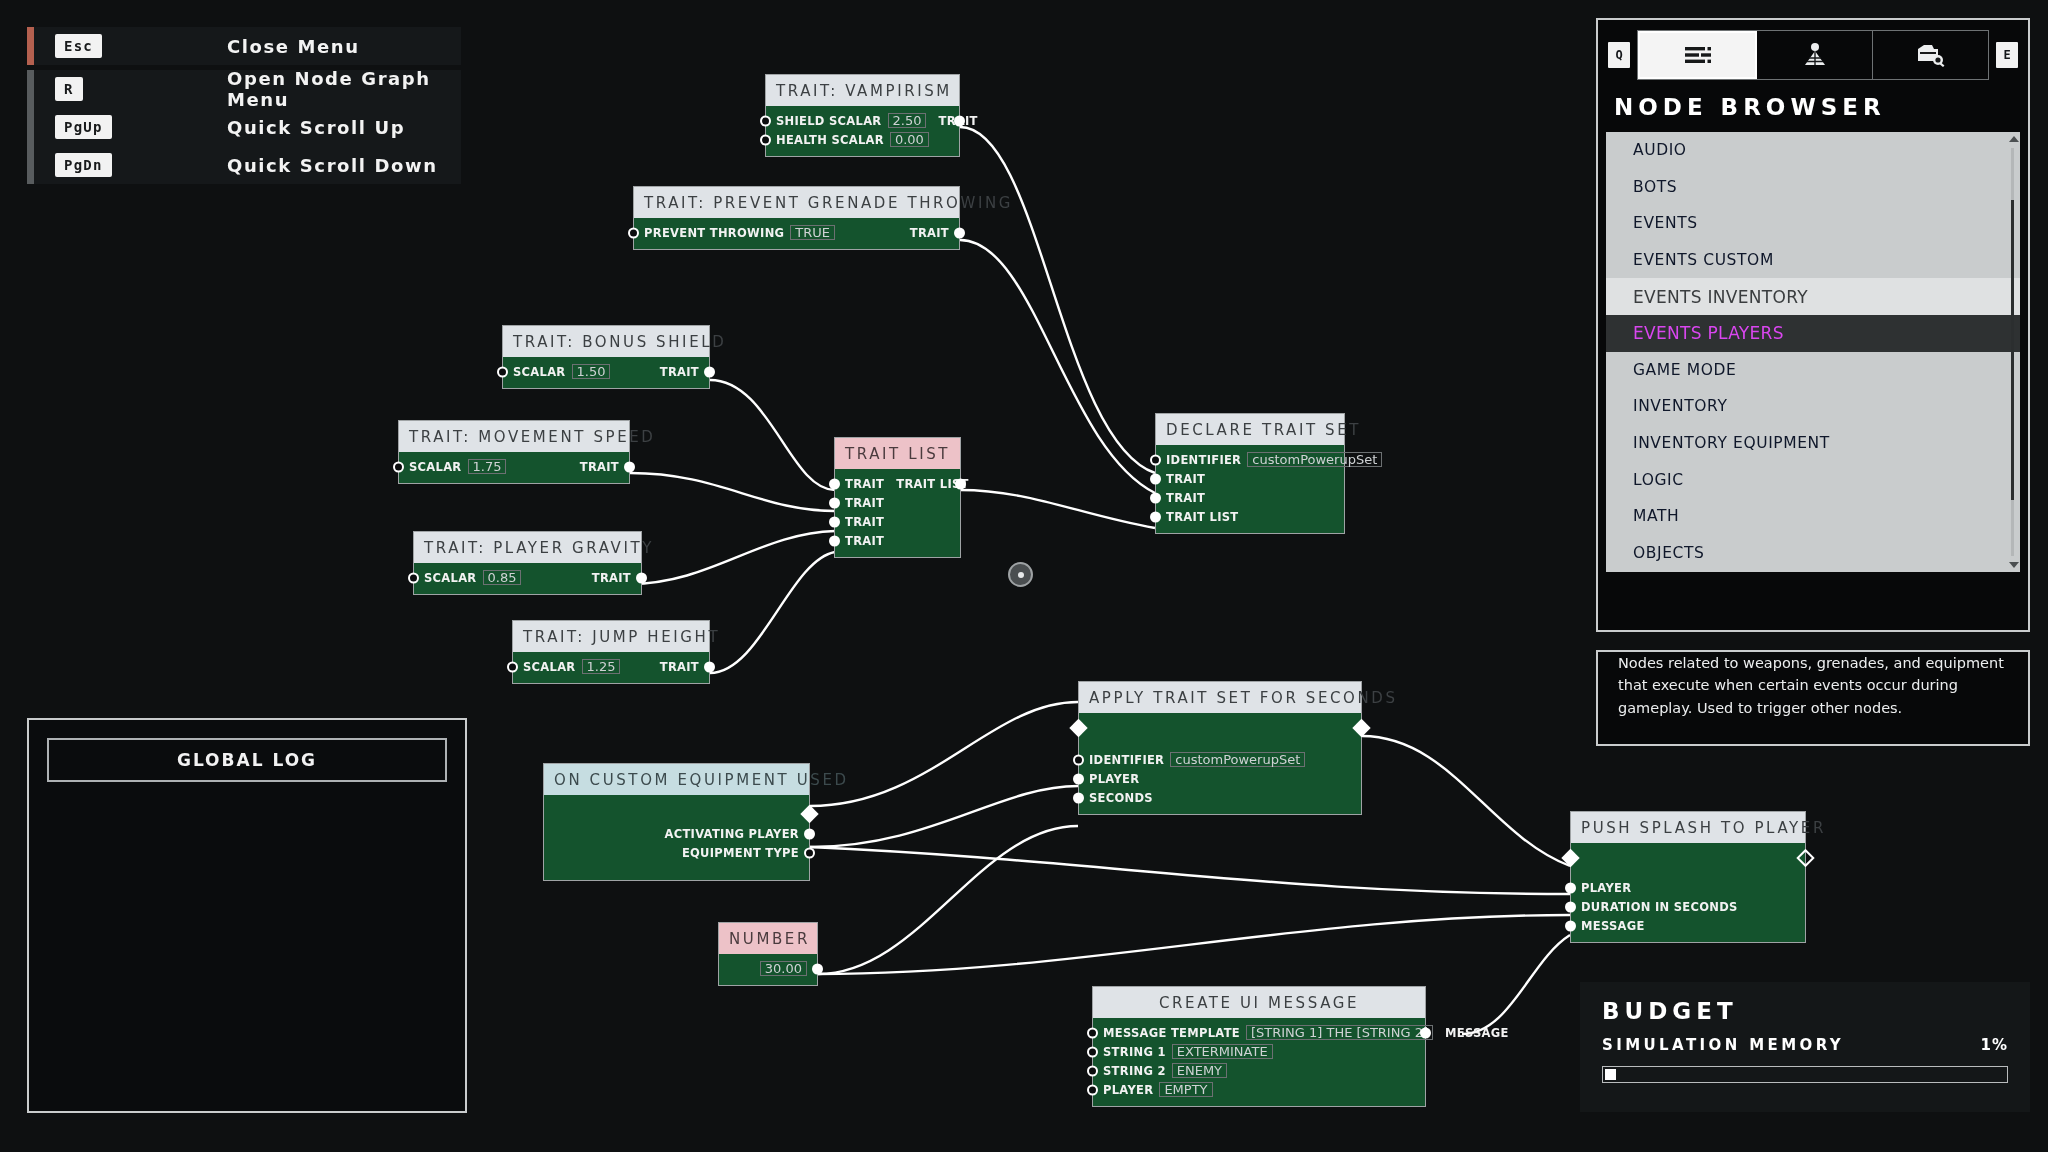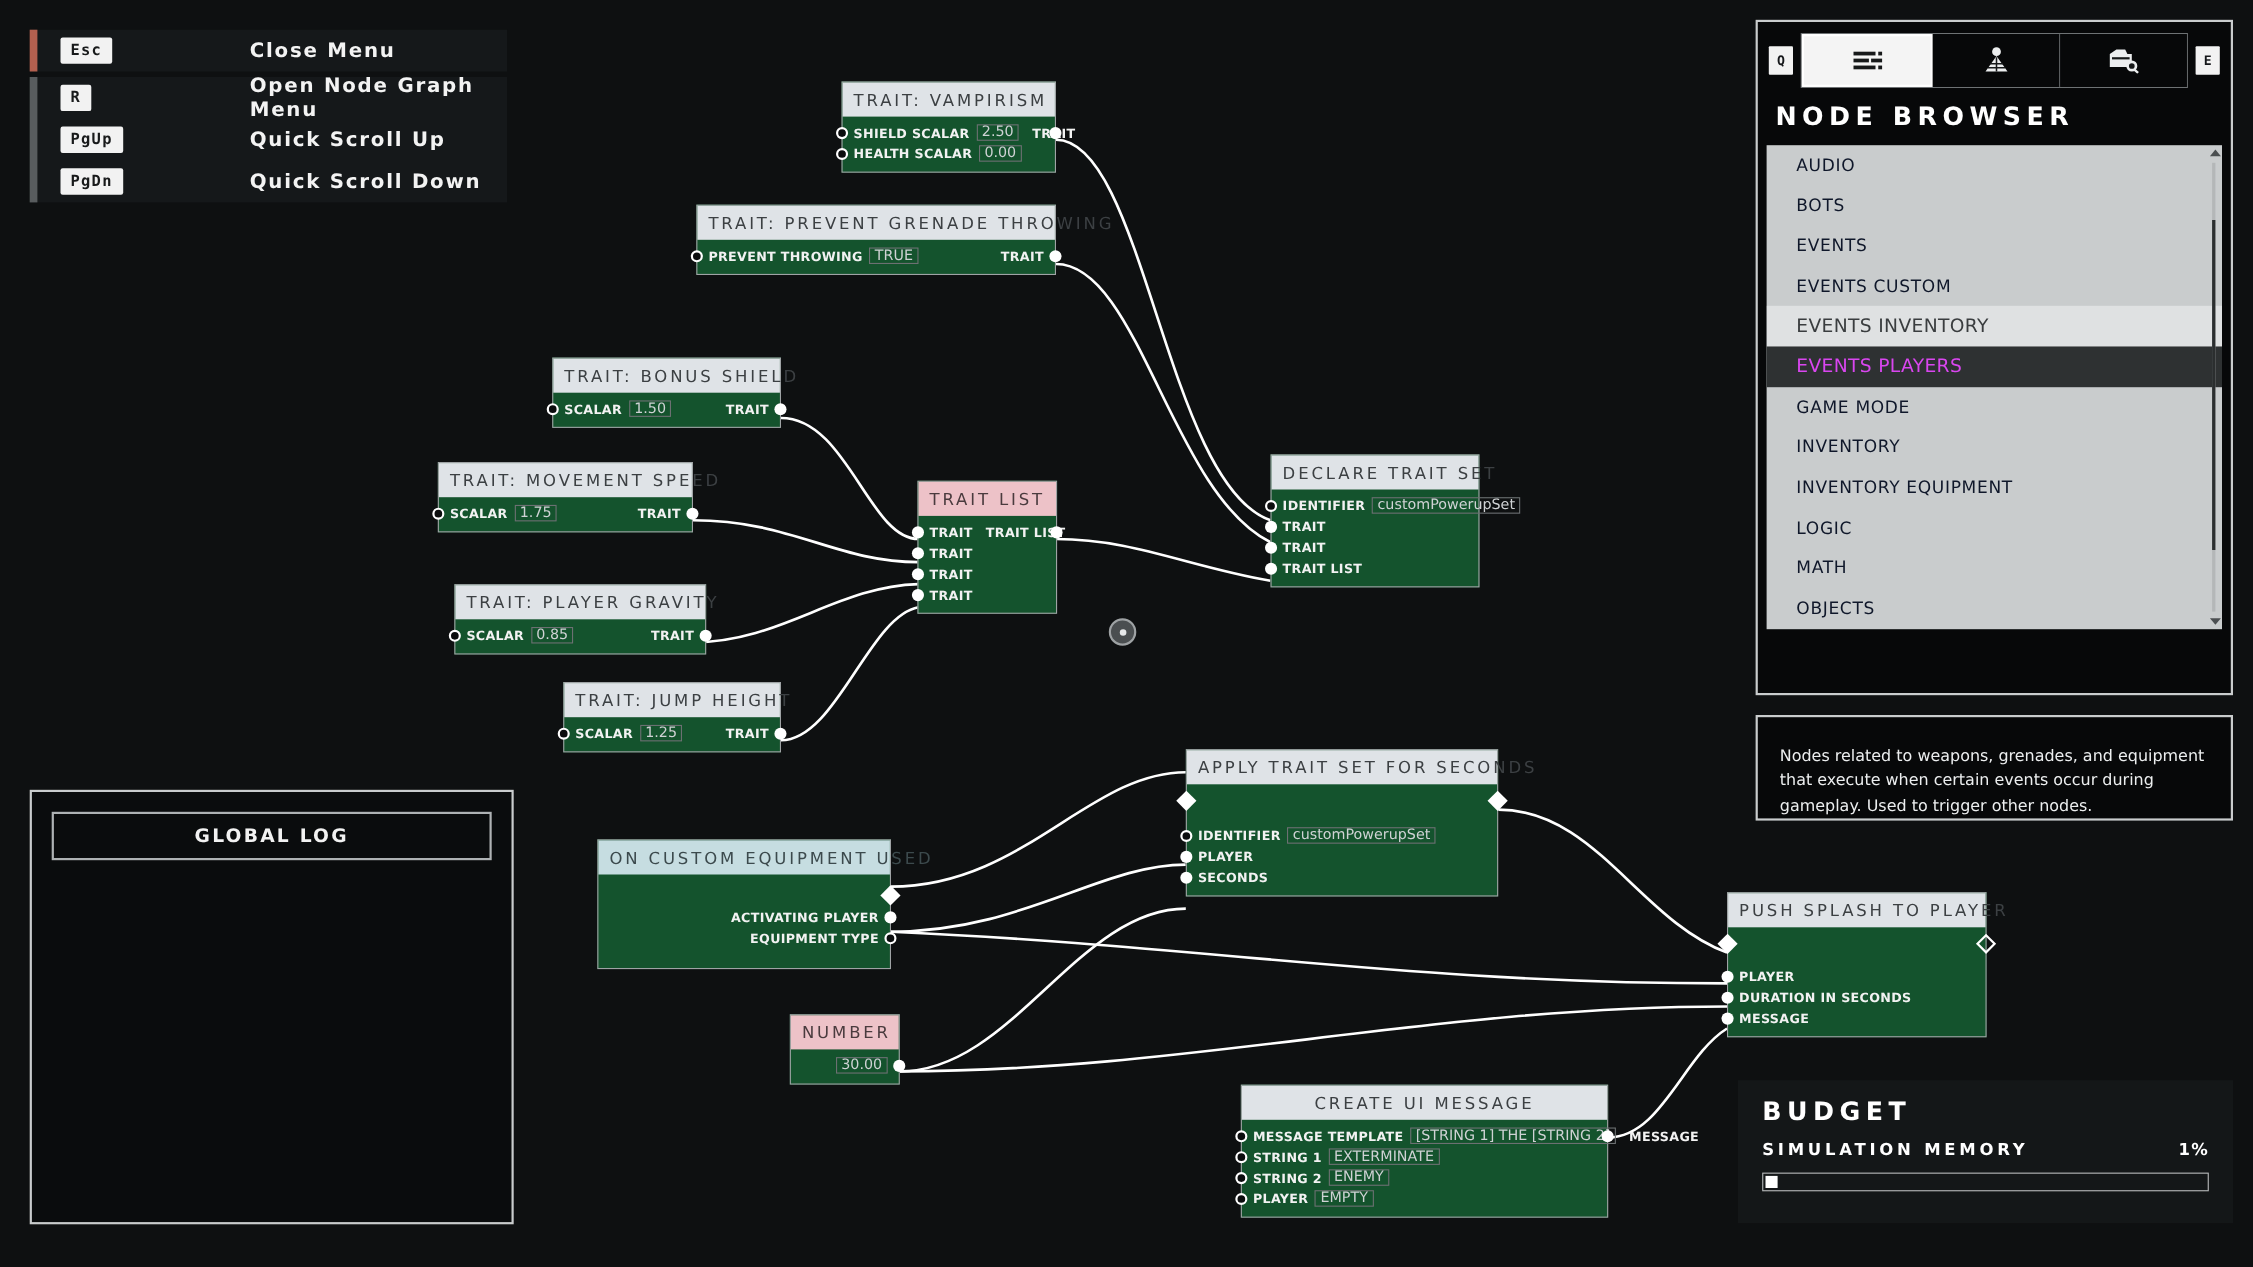--- a/index.html
+++ b/index.html
@@ -133,21 +133,21 @@
   .scrollbar { position:absolute; right:4px; top:4px; bottom:4px; width:7px; }
   .sb-arrow { width:0; height:0; margin:0 auto; }
   .sb-up { border-left:5px solid transparent; border-right:5px solid transparent; border-bottom:6px solid #4b4f51; }
   .sb-dn { border-left:5px solid transparent; border-right:5px solid transparent; border-top:6px solid #4b4f51; }
   .sb-track { position:absolute; left:2px; right:2px; top:12px; bottom:12px; background:#b4b7b8; }
   .sb-thumb { position:absolute; left:0; right:0; top:52px; height:300px; background:#2b2e2f; }
 
   .desc {
     position:absolute; left:1596px; top:650px; width:434px; height:96px;
     border:2px solid #c9cccd; background:#070809;
-    padding:25px 20px;
+    padding:0 20px;
     font-size:14.5px; line-height:1.55; color:#eceeef;
     font-family:"DejaVu Sans", sans-serif;
   }
 
   
   .budget {
     position:absolute; left:1580px; top:982px; width:450px; height:130px;
     background:#141718;
   }
   .budget-title {
@@ -410,21 +410,21 @@
     <div class="node" style="left:718px; top:922px; width:100px;">
       <div class="node-hdr pink">NUMBER</div>
       <div class="node-body">
         <div class="row out">
           <span class="pval">30.00</span>
           <span class="port r filled"></span>
         </div>
       </div>
     </div>
 
-    <div class="node" style="left:1128px; top:986px; width:334px;">
+    <div class="node" style="left:1092px; top:986px; width:334px;">
       <div class="node-hdr">CREATE UI MESSAGE</div>
       <div class="node-body">
         <div class="row">
           <span class="port l hollow"></span>
           <span class="plabel">MESSAGE TEMPLATE</span>
           <span class="pval">[STRING 1] THE [STRING 2]</span>
           <span style="flex:1"></span>
           <span class="plabel">MESSAGE</span>
           <span class="port r filled"></span>
         </div>

